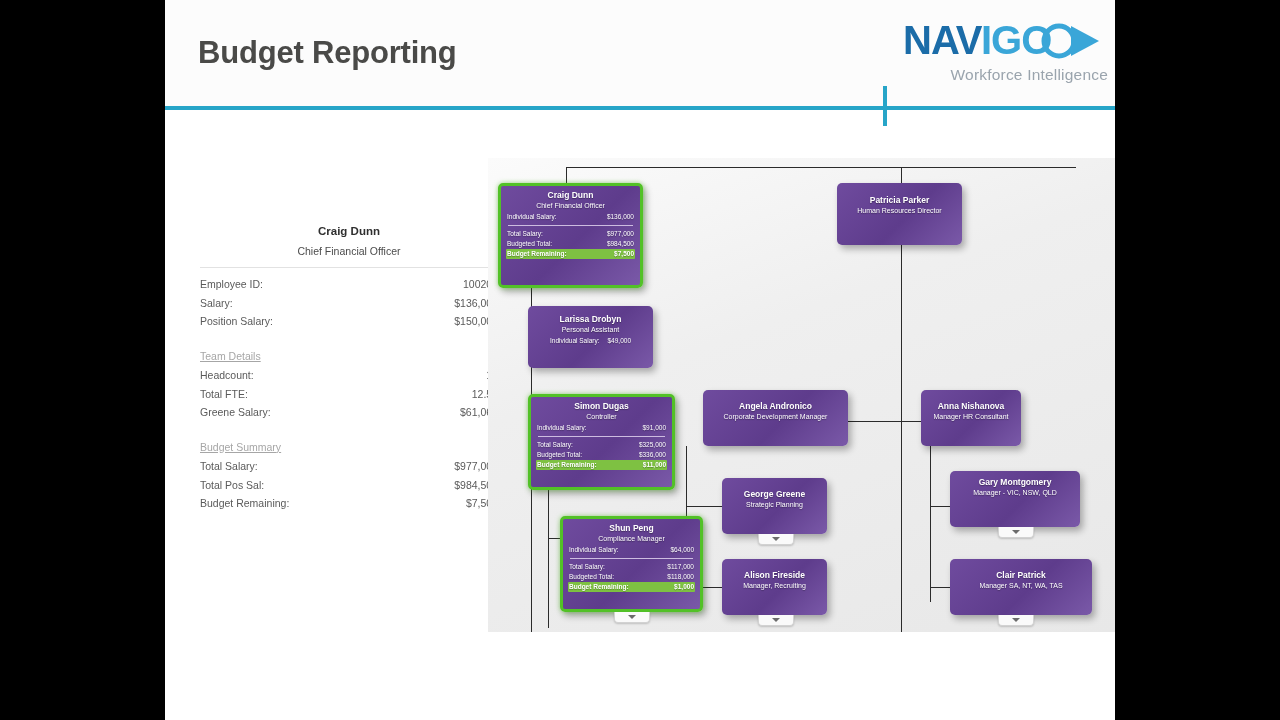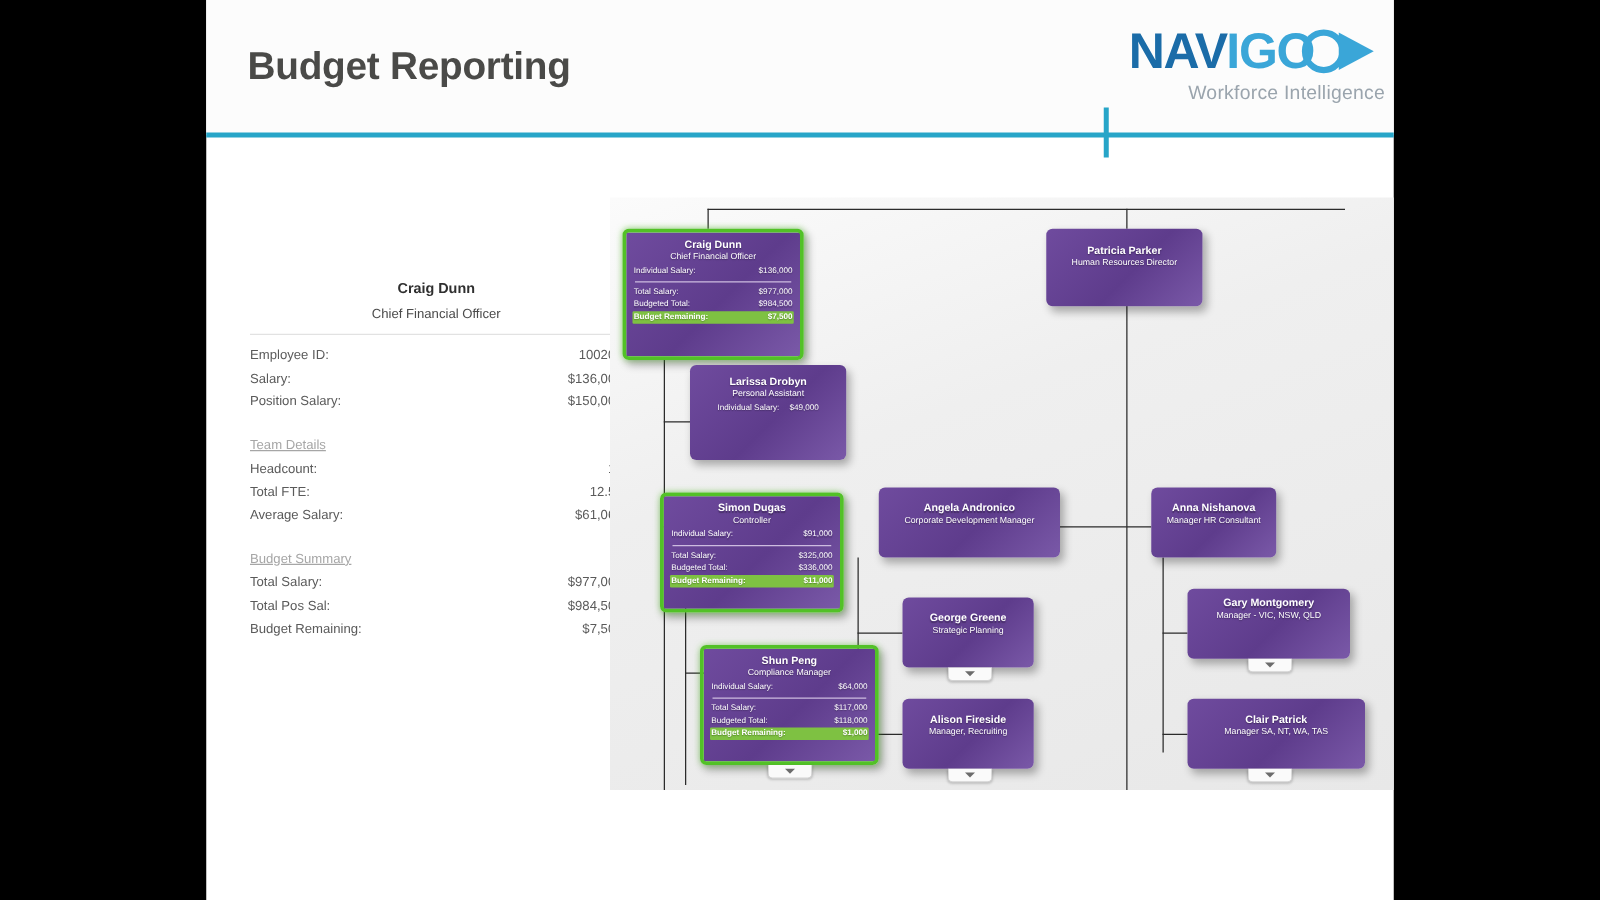--- a/index.html
+++ b/index.html
@@ -247,21 +247,21 @@
       <div class="section-head">Team Details</div>
       <div class="kv-row">
         <span class="k">Headcount:</span>
         <span class="v">16</span>
       </div>
       <div class="kv-row">
         <span class="k">Total FTE:</span>
         <span class="v">12.50</span>
       </div>
       <div class="kv-row">
-        <span class="k">Average Salary:</span>
+        <span class="k">Greene Salary:</span>
         <span class="v">$61,063</span>
       </div>
 
       <div class="section-head">Budget Summary</div>
       <div class="kv-row">
         <span class="k">Total Salary:</span>
         <span class="v">$977,000</span>
       </div>
       <div class="kv-row">
         <span class="k">Total Pos Sal:</span>
@@ -318,21 +318,21 @@
           <span>Budget Remaining:</span>
           <span>$7,500</span>
         </div>
       </div>
 
       <div class="node" style="left:349px; top:25px; width:125px; height:62px; padding-top:12px;">
         <div class="n-name">Patricia Parker</div>
         <div class="n-title">Human Resources Director</div>
       </div>
 
-      <div class="node" style="left:40px; top:134px; width:125px; height:76px; padding-top:8px;margin-left:24px;">
+      <div class="node" style="left:40px; top:148px; width:125px; height:62px; padding-top:8px;">
         <div class="n-name">Larissa Drobyn</div>
         <div class="n-title">Personal Assistant</div>
         <div class="n-line" style="justify-content:center; gap:8px;">
           <span>Individual Salary:</span>
           <span>$49,000</span>
         </div>
       </div>
 
       <div class="node hi" style="left:40px; top:236px; width:147px; height:96px;">
         <div class="n-name">Simon Dugas</div>

